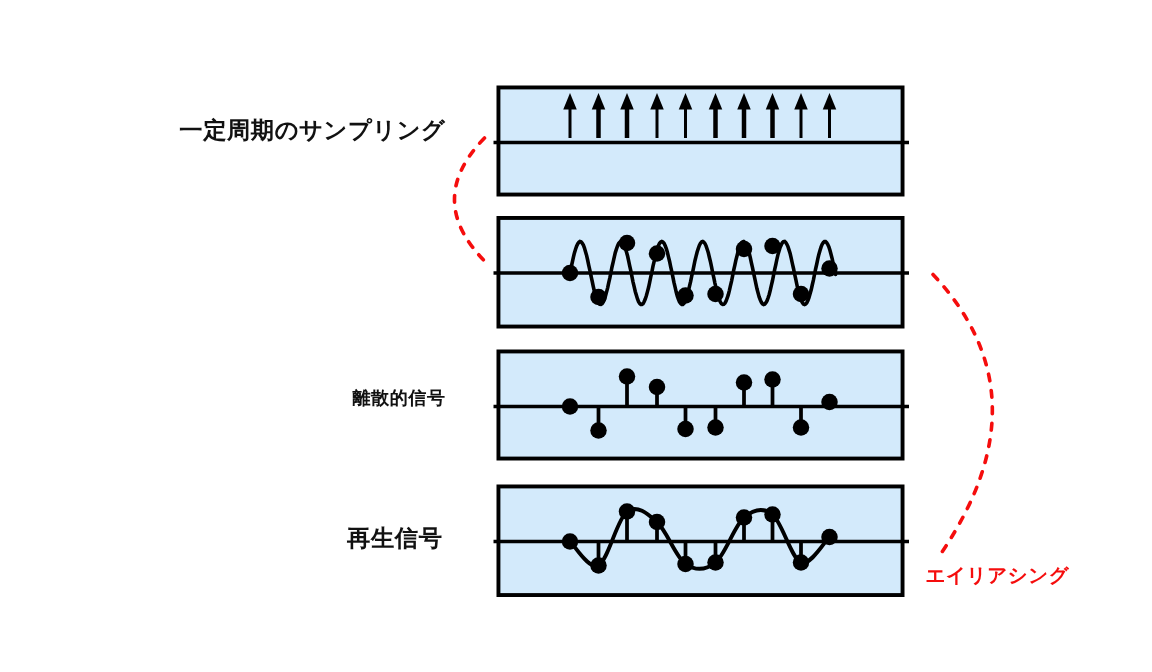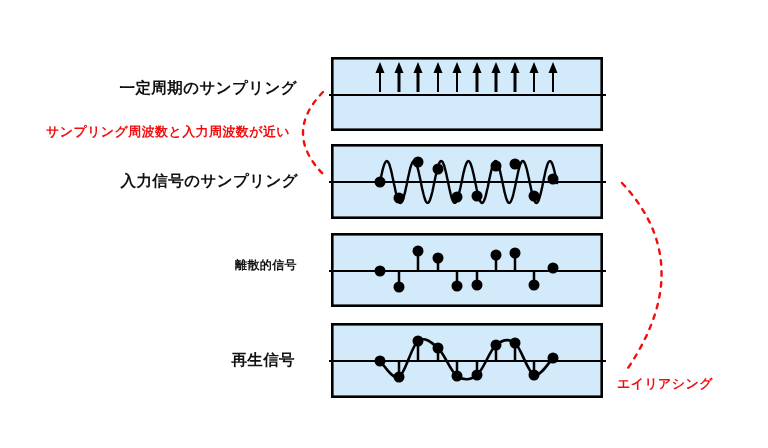--- a/index.html
+++ b/index.html
@@ -103,18 +103,16 @@
         <circle cx="515" cy="343" r="5.5" fill="#000000"></circle>
         <line x1="534" y1="361" x2="534" y2="375" stroke="#000000" stroke-width="2.5"></line>
         <circle cx="534" cy="375" r="5.5" fill="#000000"></circle>
         <circle cx="553" cy="358" r="5.5" fill="#000000"></circle>
       </g>
     <path fill="none" stroke-width="2.4" stroke-dasharray="4.5 6.5" stroke-linecap="round" d="M 323 92 Q 282 134 325 176" stroke="#f50d0d"></path>
     <path fill="none" stroke-width="2.4" stroke-dasharray="4.5 6.5" stroke-linecap="round" d="M 622 183 Q 698 264 628 368" stroke="#f50d0d"></path>
   </svg>
 
   <div class="lbl l1">一定周期のサンプリング</div>
-  <div class="lbl red l-note">サンプリング周波数と入力周波数が近い</div>
-  <div class="lbl l2">入力信号のサンプリング</div>
   <div class="lbl l3">離散的信号</div>
   <div class="lbl l4">再生信号</div>
   <div class="lbl red l-alias">エイリアシング</div>
 </div>
 
 </body></html>

